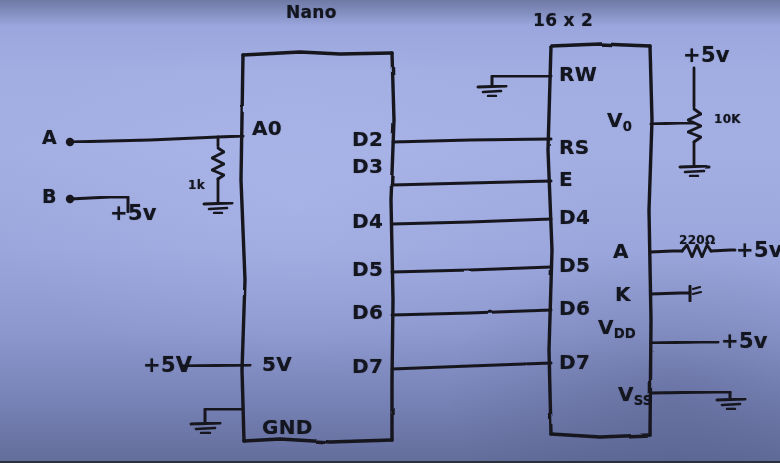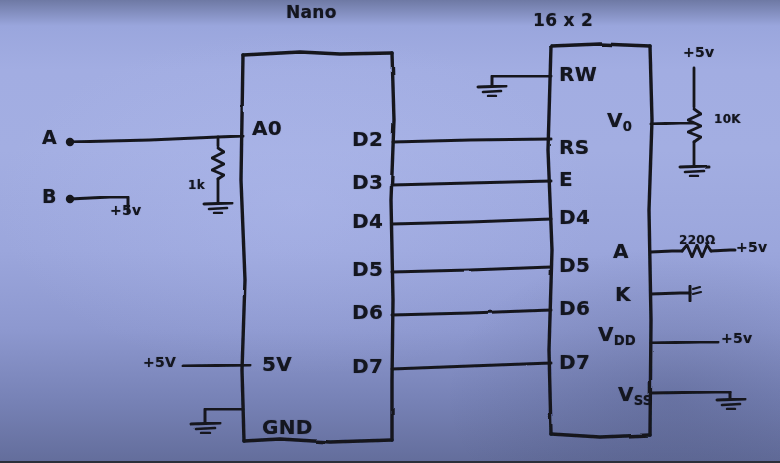--- a/index.html
+++ b/index.html
@@ -52,21 +52,21 @@
     line-height: 1;
     letter-spacing: 0.3px;
   }
   .label .sub {
     font-size: 0.66em;
     vertical-align: -0.28em;
     letter-spacing: 0;
   }
   .lbl-title { font-size: 17px; }
   .lbl-pin   { font-size: 20px; }
-  .lbl-net   { font-size: 14px; }
+  .lbl-net   { font-size: 21px; }
   .lbl-val   { font-size: 12px; }
   .lbl-term  { font-size: 19px; }
 </style>
 </head>
 <body>
 
 <div id="canvas-root">
 
   <div id="board-bg"></div>
 
@@ -217,37 +217,37 @@
   <div class="label lbl-net" style="left:683px; top:45px;">+5v</div>
   <div class="label lbl-net" style="left:736px; top:240px;">+5v</div>
   <div class="label lbl-net" style="left:721px; top:331px;">+5v</div>
   <div class="label lbl-net" style="left:143px; top:355px;">+5V</div>
 
   <div class="label lbl-pin" style="left:252px; top:118px;">A0</div>
   <div class="label lbl-pin" style="left:262px; top:354px;">5V</div>
   <div class="label lbl-pin" style="left:262px; top:397px;margin-top:20px;">GND</div>
 
   <div class="label lbl-pin" style="left:352px; top:129px;text-align:center;">D2</div>
-  <div class="label lbl-pin" style="left:352px; top:172px;">D3</div>
+  <div class="label lbl-pin" style="left:352px; top:156px;">D3</div>
   <div class="label lbl-pin" style="left:352px; top:211px;">D4</div>
   <div class="label lbl-pin" style="left:352px; top:259px;">D5</div>
   <div class="label lbl-pin" style="left:352px; top:302px;">D6</div>
   <div class="label lbl-pin" style="left:352px; top:356px;">D7</div>
 
   <div class="label lbl-pin" style="left:559px; top:64px;">RW</div>
   <div class="label lbl-pin" style="left:559px; top:137px;">RS</div>
   <div class="label lbl-pin" style="left:559px; top:169px;">E</div>
   <div class="label lbl-pin" style="left:559px; top:207px;">D4</div>
   <div class="label lbl-pin" style="left:559px; top:255px;">D5</div>
   <div class="label lbl-pin" style="left:559px; top:298px;">D6</div>
   <div class="label lbl-pin" style="left:559px; top:352px;">D7</div>
 
   <div class="label lbl-pin" style="left:607px; top:110px;"><span>V</span><span class="sub">0</span></div>
 
   <div class="label lbl-pin" style="left:613px; top:241px;"><span>A</span></div>
 
   <div class="label lbl-pin" style="left:615px; top:284px;"><span>K</span></div>
 
-  <div class="label lbl-pin" style="left:598px; top:324px;"><span>V</span><span class="sub">DD</span></div>
+  <div class="label lbl-pin" style="left:598px; top:317px;"><span>V</span><span class="sub">DD</span></div>
 
   <div class="label lbl-pin" style="left:618px; top:384px;"><span>V</span><span class="sub">SS</span></div>
 
 </div>
 
 </body></html>

